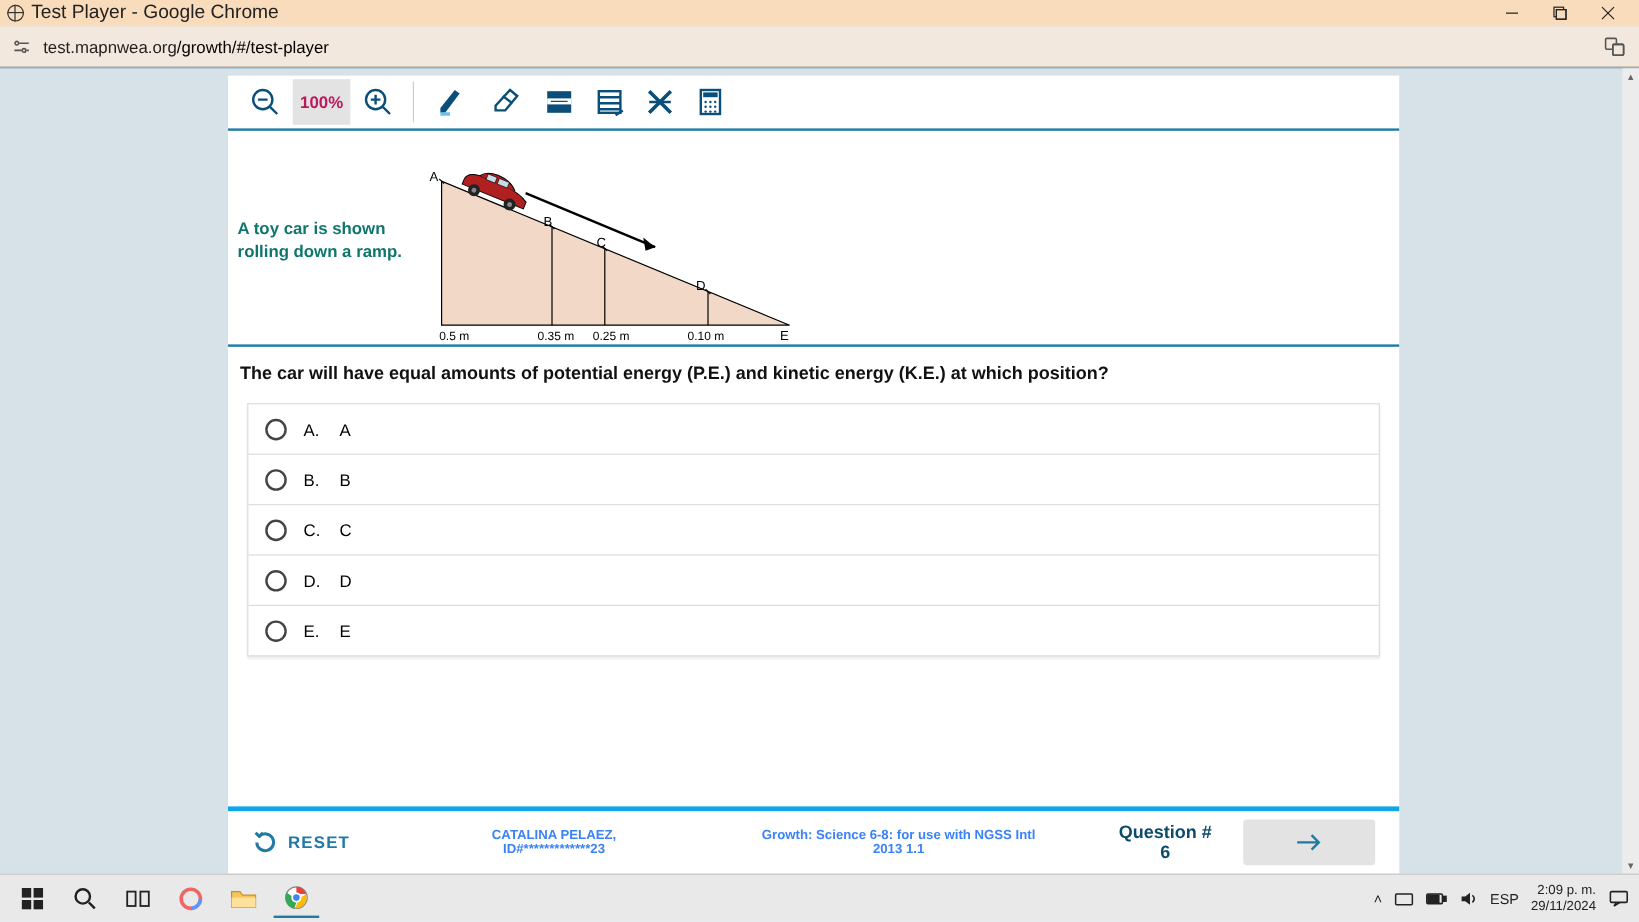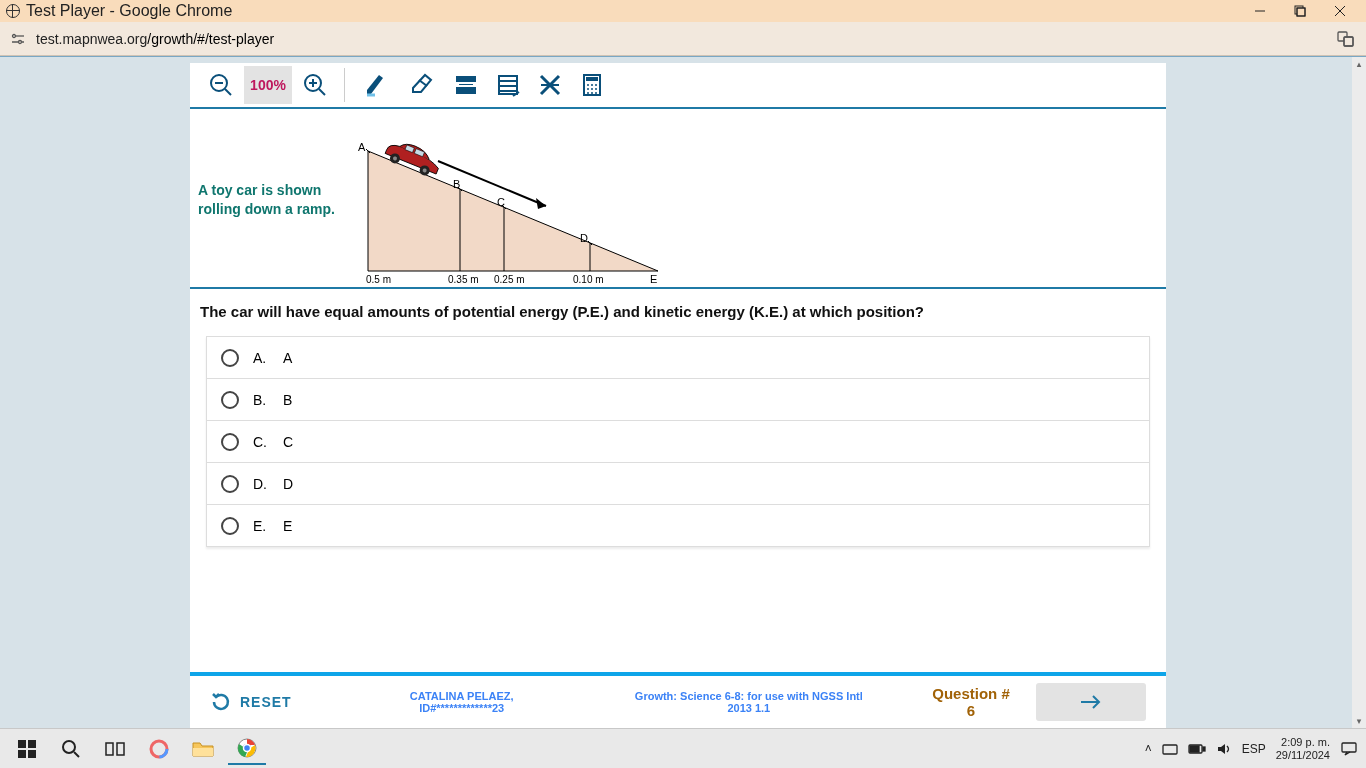--- a/index.html
+++ b/index.html
@@ -92,21 +92,21 @@
   position: absolute; left: 0; right: 0; bottom: 0; height: 56px;
   background: #fff; border-top: 4px solid #0ea5e9;
   display: flex; align-items: center;
   padding: 0 20px; gap: 10px;
 }
 .reset { display: flex; align-items: center; gap: 8px; color: #1f7aa6; font-weight: bold; font-size: 14px; letter-spacing: 1px; }
 .reset svg { stroke: #1f7aa6; stroke-width: 2.5; fill: none; }
 .pf-sec { text-align: center; font-size: 11px; color: #3b82f6; font-weight: bold; }
 .pf-sec.ident { width: 240px; margin-left: 40px; }
 .pf-sec.testname { flex: 1; }
-.pf-sec.qnum { width: 110px; color: #a16207; font-weight: bold; font-size: 15px; }
+.pf-sec.qnum { width: 110px; color: #0c4a6e; font-weight: bold; font-size: 15px; }
 .nextbtn { width: 110px; height: 38px; background: #e3e3e3; border-radius: 3px; display: flex; align-items: center; justify-content: center; }
 .nextbtn svg { stroke: #1f7aa6; stroke-width: 2; fill: none; }
 
 
 .taskbar {
   position: absolute; left: 0; right: 0; bottom: 0; height: 40px;
   background: #e9e9e9; border-top: 1px solid #c8c8c8;
   display: flex; align-items: center;
   padding: 0 8px; gap: 6px;
   font-size: 12px; color: #222;

